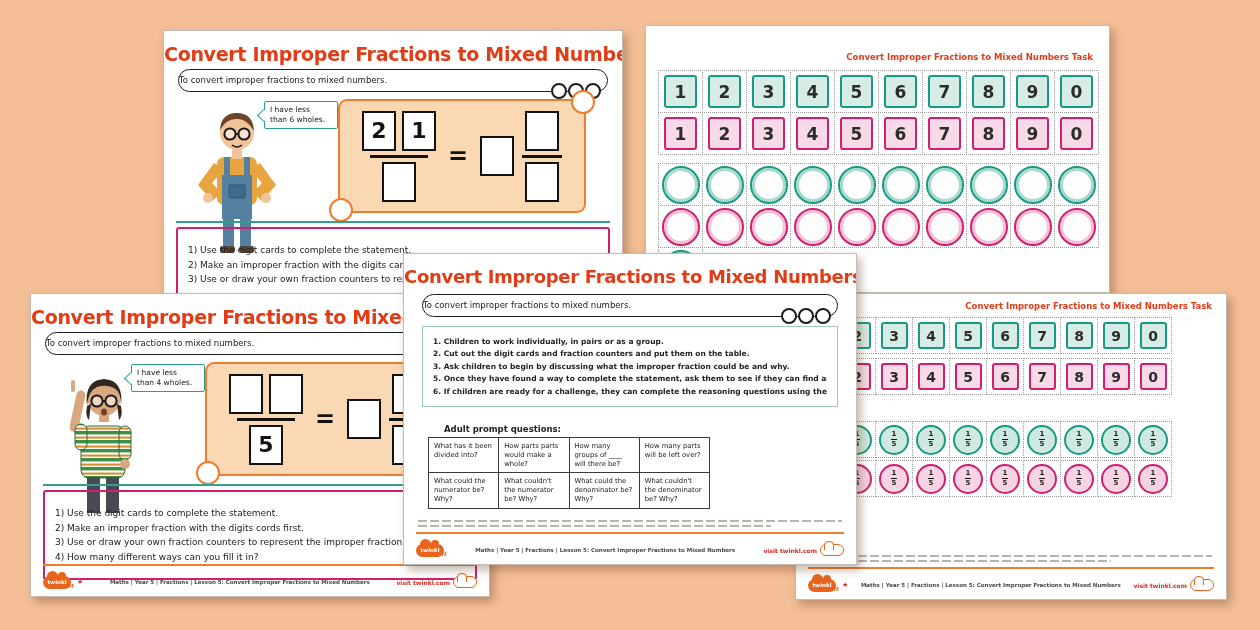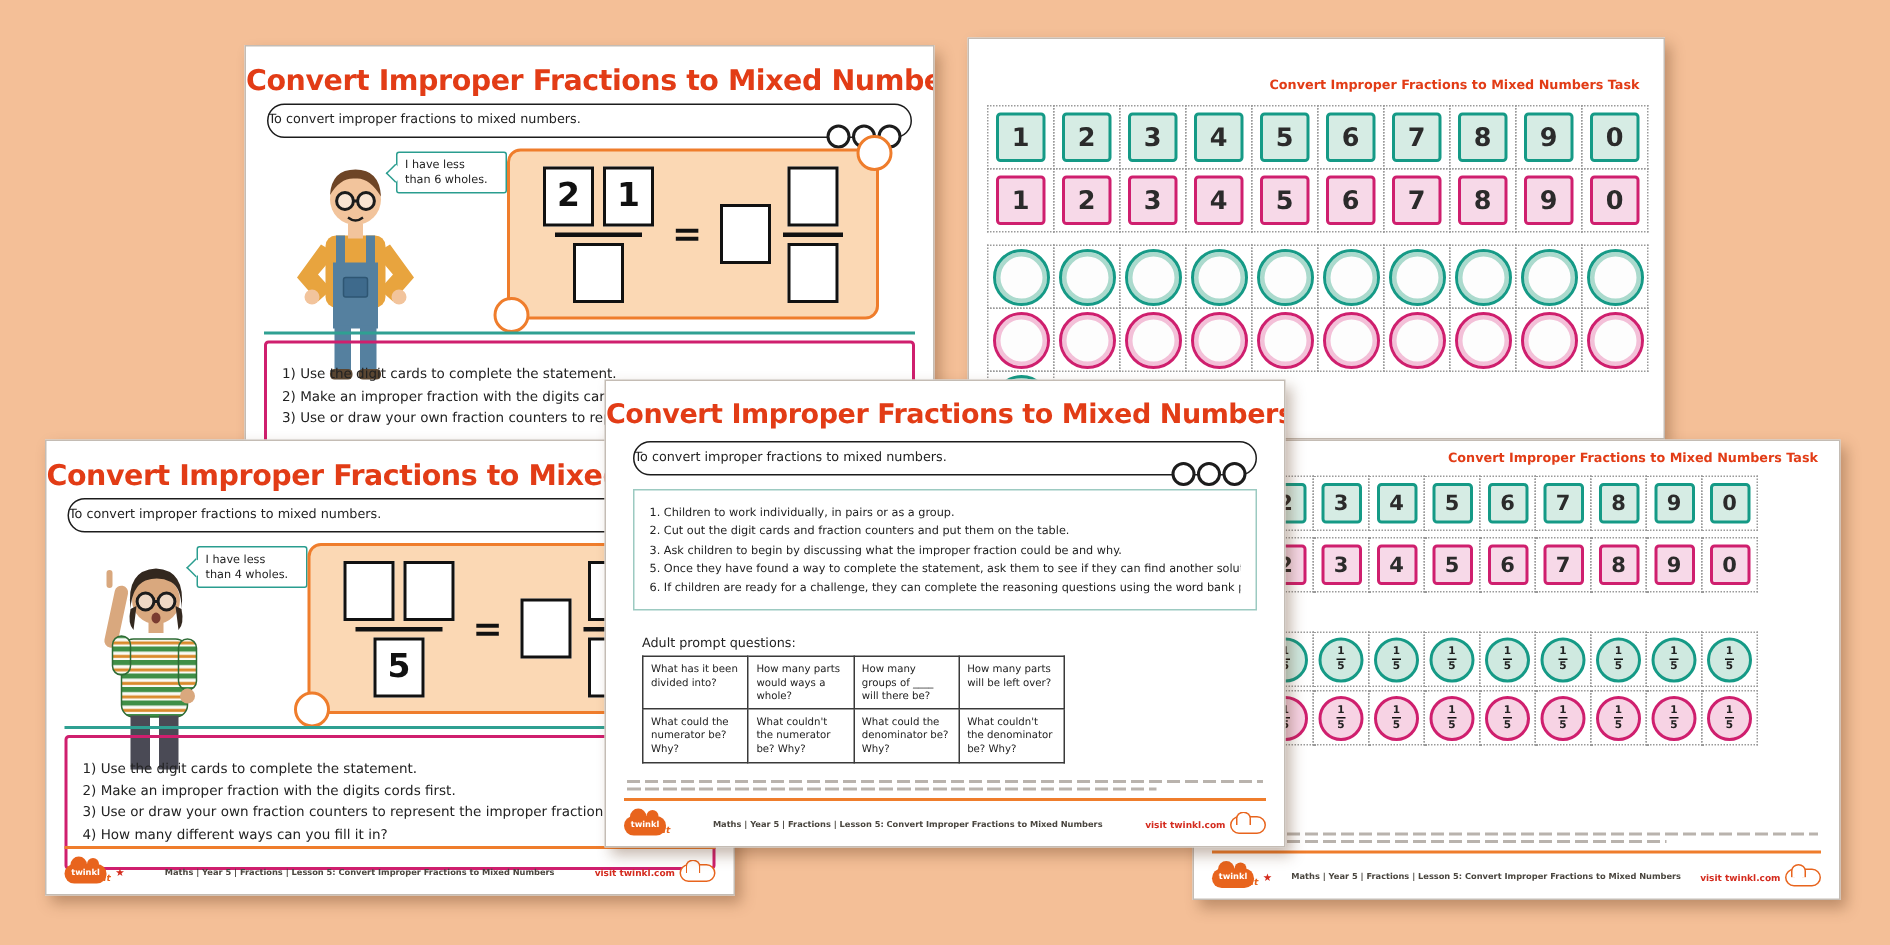--- a/index.html
+++ b/index.html
@@ -61,22 +61,22 @@
   .counter-fill{border-radius:50%;display:flex;flex-direction:column;align-items:center;justify-content:center;line-height:1;box-sizing:border-box;}
   #page-br .counter-fill{width:30px;height:30px;}
   .counter-fill.teal{background:#cfe9e0;border:2px solid #159a86;}
   .counter-fill.pink{background:#f7d3e4;border:2px solid #cf1f6e;}
   .cf-num,.cf-den{font-size:7px;font-weight:bold;color:#222;}
   .cf-bar{width:6px;height:1px;background:#111;margin:1px 0;}
   #page-c .ws-title{font-size:18px;}
   #page-c .objective-pill{left:18px;right:18px;top:40px;}
   .guide-box{position:absolute;top:72px;left:18px;right:18px;border:1.5px solid #9ccac1;padding:6px 10px;box-sizing:border-box;}
   .guide-heading{font-size:8px;font-weight:bold;color:#222;margin-bottom:3px;}
-  .guide-line{font-size:7.5px;font-weight:400;color:#222;margin:3.6px 0;white-space:nowrap;overflow:hidden;}
-  .prompt-heading{position:absolute;top:170px;left:24px;font-size:8.5px;font-weight:normal;color:#222;}
+  .guide-line{font-size:7.5px;font-weight:700;color:#222;margin:3.6px 0;white-space:nowrap;overflow:hidden;}
+  .prompt-heading{position:absolute;top:170px;left:40px;font-size:8.5px;font-weight:bold;color:#222;}
   .prompt-table{position:absolute;top:183px;left:24px;width:282px;border-collapse:collapse;}
   .prompt-table td{border:1.5px solid #3a3a3a;font-size:6.8px;font-weight:normal;color:#222;padding:4px 5px;vertical-align:top;width:25%;height:22px;line-height:1.3;}
 
   
   .micro-line{position:absolute;left:14px;right:14px;height:2.5px;background:repeating-linear-gradient(90deg,#b9b3ad 0 9px,transparent 9px 12px);}
   .footer-rule{position:absolute;left:12px;right:12px;height:2px;background:#ef7d2c;}
   .footer-row{position:absolute;left:12px;right:12px;display:flex;align-items:center;justify-content:space-between;}
   .footer-center{font-size:5.5px;font-weight:bold;color:#4a463f;text-align:center;flex:1;}
   .brand{display:flex;align-items:center;gap:3px;}
   .cloud{position:relative;width:28px;height:13px;background:#e8641d;border-radius:7px;display:flex;align-items:center;justify-content:center;}
@@ -647,21 +647,21 @@
         <div class="guide-line">3.   Ask children to begin by discussing what the improper fraction could be and why.</div>
         <div class="guide-line">5.   Once they have found a way to complete the statement, ask them to see if they can find another solution.</div>
         <div class="guide-line">6.   If children are ready for a challenge, they can complete the reasoning questions using the word bank provided.</div>
     </div>
 
     <div class="prompt-heading">Adult prompt questions:</div>
     <table class="prompt-table">
       <tbody>
           <tr>
         <td>What has it been divided into?</td>
-        <td>How many parts would ways a whole?</td>
+        <td>How parts parts would make a whole?</td>
         <td>How many groups of ____ will there be?</td>
         <td>How many parts will be left over?</td>
       </tr>
       <tr>
         <td>What could the numerator be? Why?</td>
         <td>What couldn't the numerator be? Why?</td>
         <td>What could the denominator be? Why?</td>
         <td>What couldn't the denominator be? Why?</td>
       </tr>
     </tbody>

